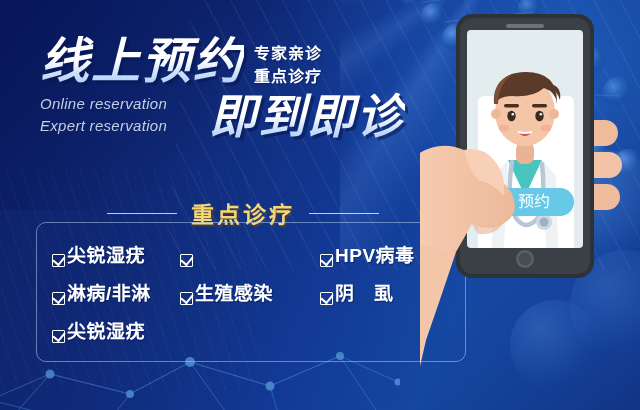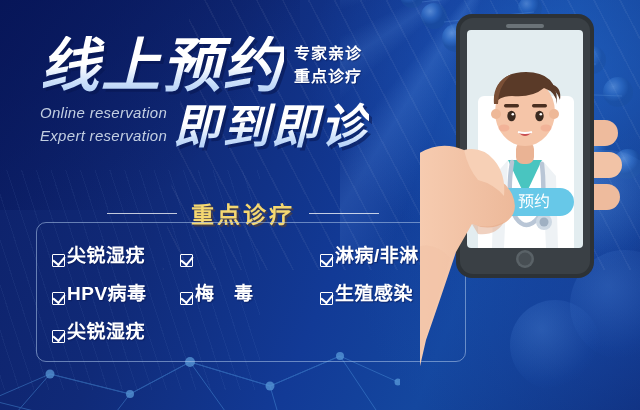--- a/index.html
+++ b/index.html
@@ -81,39 +81,39 @@
     width:300px; height:210px;
     background:linear-gradient(135deg, rgba(6,20,86,0.85) 0%, rgba(6,20,86,0) 70%);
   }
 
   
   .headline-block { position:absolute; left:40px; top:36px; width:420px; }
 
   .hl-row1 { display:flex; align-items:flex-start; }
 
   .hl-main1 {
-    font-size:59px; font-weight:bold; font-style:italic;
+    font-size:49px; font-weight:bold; font-style:italic;
     letter-spacing:2px; line-height:1.05;
     background:linear-gradient(180deg,#ffffff 0%,#ffffff 46%,#cfe2fb 72%,#a8c9f5 100%);
     -webkit-background-clip:text; background-clip:text;
     color:transparent; -webkit-text-fill-color:transparent;
     filter:drop-shadow(3px 3px 0px rgba(8,22,80,0.55));
     white-space:nowrap;
   }
 
   .hl-sub {
     margin-left:10px; margin-top:6px;
     font-size:16px; font-weight:bold; line-height:1.45;
     color:#ffffff; letter-spacing:1px;
     text-shadow:1px 1px 1px rgba(8,22,80,0.5);
     white-space:nowrap;
   }
   .hl-sub div { display:block; }
 
-  .hl-row2 { display:flex; align-items:flex-end; margin-top:4px; }
+  .hl-row2 { display:flex; align-items:flex-end; margin-top:4px;gap:36px; }
 
   .hl-en {
     font-size:15px; font-style:italic; line-height:1.5;
     color:#c3cfe2; letter-spacing:0.3px;
     white-space:nowrap; padding-bottom:4px;
   }
   .hl-en div { display:block; }
 
   .hl-main2 {
     margin-left:6px;
@@ -295,36 +295,36 @@
   <div class="list-grid">
     <div class="list-item">
       <span class="cbx"></span>
       <span class="li-label">尖锐湿疣</span>
     </div>
     <div class="list-item">
       <span class="cbx"></span>
     </div>
     <div class="list-item">
       <span class="cbx"></span>
+      <span class="li-label">HPV病毒</span>
+    </div>
+
+    <div class="list-item">
+      <span class="cbx"></span>
       <span class="li-label">淋病/非淋</span>
     </div>
-
-    <div class="list-item">
-      <span class="cbx"></span>
-      <span class="li-label">HPV病毒</span>
-    </div>
-    <div class="list-item">
-      <span class="cbx"></span>
-      <span class="li-label">梅　毒</span>
-    </div>
     <div class="list-item">
       <span class="cbx"></span>
       <span class="li-label">生殖感染</span>
     </div>
 
+    <div class="list-item">
+      <span class="cbx"></span>
+      <span class="li-label">阴　虱</span>
+    </div>
     <div class="list-item">
       <span class="cbx"></span>
       <span class="li-label">尖锐湿疣</span>
     </div>
   </div>
 
   <div class="illu">
     <svg width="220" height="410" viewBox="0 0 220 410">
       <defs>
         <clipPath id="screenClip">

